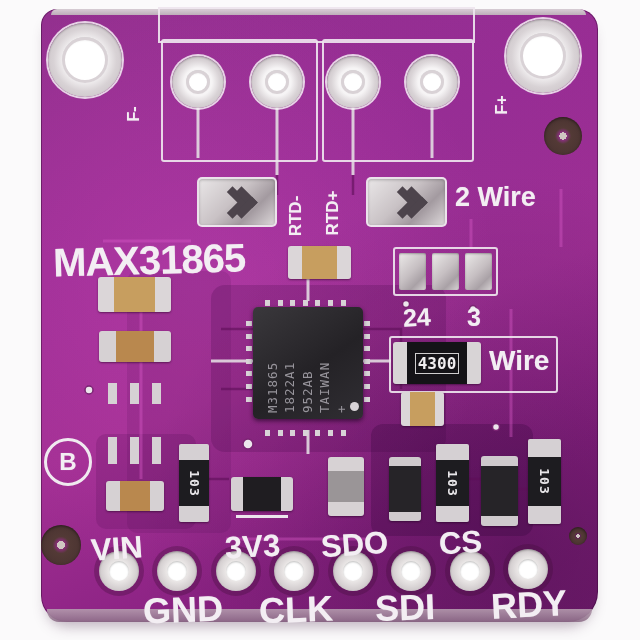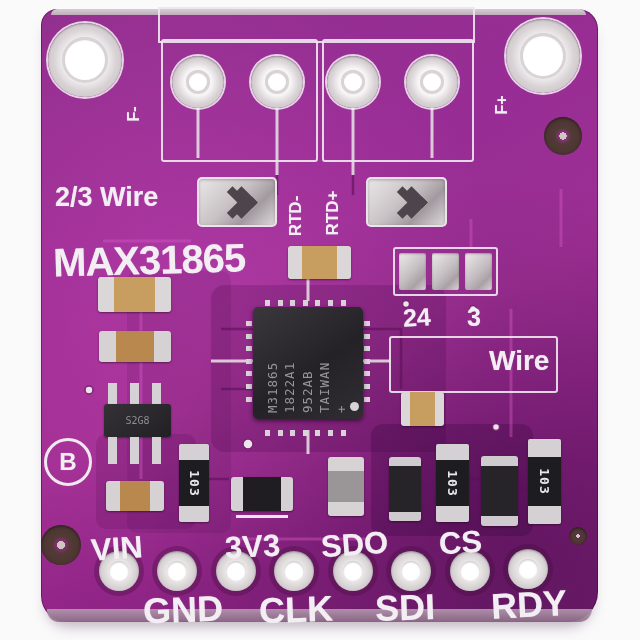--- a/index.html
+++ b/index.html
@@ -125,66 +125,68 @@
   <div class="abs hole-ring" style="left:286px;top:47px;width:52px;height:52px;">
     <div class="abs hole-in" style="left:14px;top:14px;width:24px;height:24px;"></div>
     </div>
   <div class="abs hole-ring" style="left:365px;top:47px;width:52px;height:52px;">
     <div class="abs hole-in" style="left:14px;top:14px;width:24px;height:24px;"></div>
     </div>
 
   <div class="abs silk vrot" style="left:73px;top:95px;width:44px;height:20px;font-size:16px;text-align:center;">F-</div>
   <div class="abs silk vrot" style="left:441px;top:86px;width:44px;height:20px;font-size:16px;text-align:center;">F+</div>
 
-  <div class="abs silk" style="left:14px;top:175px;font-size:27px;">2/3 Wire</div>
   <div class="abs sj" style="left:156px;top:168px;width:76px;height:46px;">
     <span class="chev"></span>
     <span class="chev"></span>
   </div>
   <div class="abs silk vrot" style="left:213px;top:196px;width:88px;height:22px;font-size:17px;text-align:center;">RTD-</div>
   <div class="abs silk vrot" style="left:250px;top:193px;width:88px;height:22px;font-size:17px;text-align:center;">RTD+</div>
   <div class="abs sj" style="left:325px;top:168px;width:77px;height:46px;">
     <span class="chev"></span>
     <span class="chev"></span>
   </div>
+  <div class="abs silk" style="left:414px;top:175px;font-size:27px;">2 Wire</div>
 
   <div class="abs silk" style="left:12px;top:231px;font-size:40px;letter-spacing:-1px;transform:rotate(-1.5deg);">MAX31865</div>
 
   <div class="abs sbox" style="left:352px;top:238px;width:105px;height:49px;display:flex;gap:6px;padding:4px;box-sizing:border-box;">
     <div class="pad3" style="flex:1;"></div>
     <div class="pad3" style="flex:1;"></div>
     <div class="pad3" style="flex:1;"></div>
   </div>
   <div class="abs silk" style="left:362px;top:296px;font-size:25px;transform:rotate(-3deg);">24</div>
   <div class="abs silk" style="left:426px;top:296px;font-size:25px;">3</div>
 
   <div class="abs sbox" style="left:348px;top:327px;width:165px;height:53px;"></div>
+  <div class="abs cap" style="left:352px;top:333px;width:88px;height:42px;
+       background:linear-gradient(90deg,#d8d4d6 0 16%,#141317 16% 84%,#d8d4d6 84%);
+       display:flex;align-items:center;justify-content:center;">
+    <span style="color:#f0eef0;font:bold 16px 'DejaVu Sans Mono',monospace;border:1.5px solid #cfcecf;padding:0 2px;">4300</span>
+  </div>
   <div class="abs silk" style="left:448px;top:338px;font-size:28px;">Wire</div>
 
   <div class="abs icpins-v" style="left:205px;top:312px;width:6px;height:88px;"></div>
   <div class="abs icpins-v" style="left:323px;top:312px;width:6px;height:88px;"></div>
   <div class="abs icpins-h" style="left:224px;top:291px;width:88px;height:6px;"></div>
   <div class="abs icpins-h" style="left:224px;top:421px;width:88px;height:6px;"></div>
   <div class="abs ic" style="left:212px;top:298px;width:110px;height:112px;">
     <div class="abs ictext vrot" style="left:5px;top:12px;width:100px;height:88px;">
       <div>M31865</div>
       <div>1822A1</div>
       <div>952AB</div>
       <div>TAIWAN</div>
       <div>+</div>
     </div>
     <div class="abs" style="right:4px;bottom:8px;width:9px;height:9px;border-radius:50%;background:#d8d3d7;"></div>
   </div>
 
   <div class="abs cap cap-tan" style="left:57px;top:268px;width:73px;height:35px;"></div>
   <div class="abs cap cap-tan2" style="left:58px;top:322px;width:72px;height:31px;"></div>
   <div class="abs icpins-h" style="left:67px;top:374px;width:54px;height:21px;background:repeating-linear-gradient(to right,#d6d1d4 0 9px,transparent 9px 22px);"></div>
-  <div class="abs trans" style="left:63px;top:395px;width:67px;height:33px;background:linear-gradient(145deg,#343236,#222024);display:flex;align-items:center;justify-content:center;">
-    <span style="color:#8f8c92;font:10px 'DejaVu Sans Mono',monospace;">S2G8</span>
-  </div>
   <div class="abs icpins-h" style="left:67px;top:428px;width:54px;height:27px;background:repeating-linear-gradient(to right,#d6d1d4 0 9px,transparent 9px 22px);"></div>
   <div class="abs resv" style="left:138px;top:435px;width:30px;height:78px;">
     <span>103</span>
   </div>
   <div class="abs cap cap-tan2" style="left:65px;top:472px;width:58px;height:30px;"></div>
 
   <div class="abs cap cap-tan" style="left:247px;top:237px;width:63px;height:33px;"></div>
   <div class="abs cap cap-tan" style="left:360px;top:383px;width:43px;height:34px;"></div>
 
   <div class="abs" style="left:3px;top:429px;width:42px;height:42px;border:3px solid #f0eaf0;border-radius:50%;

